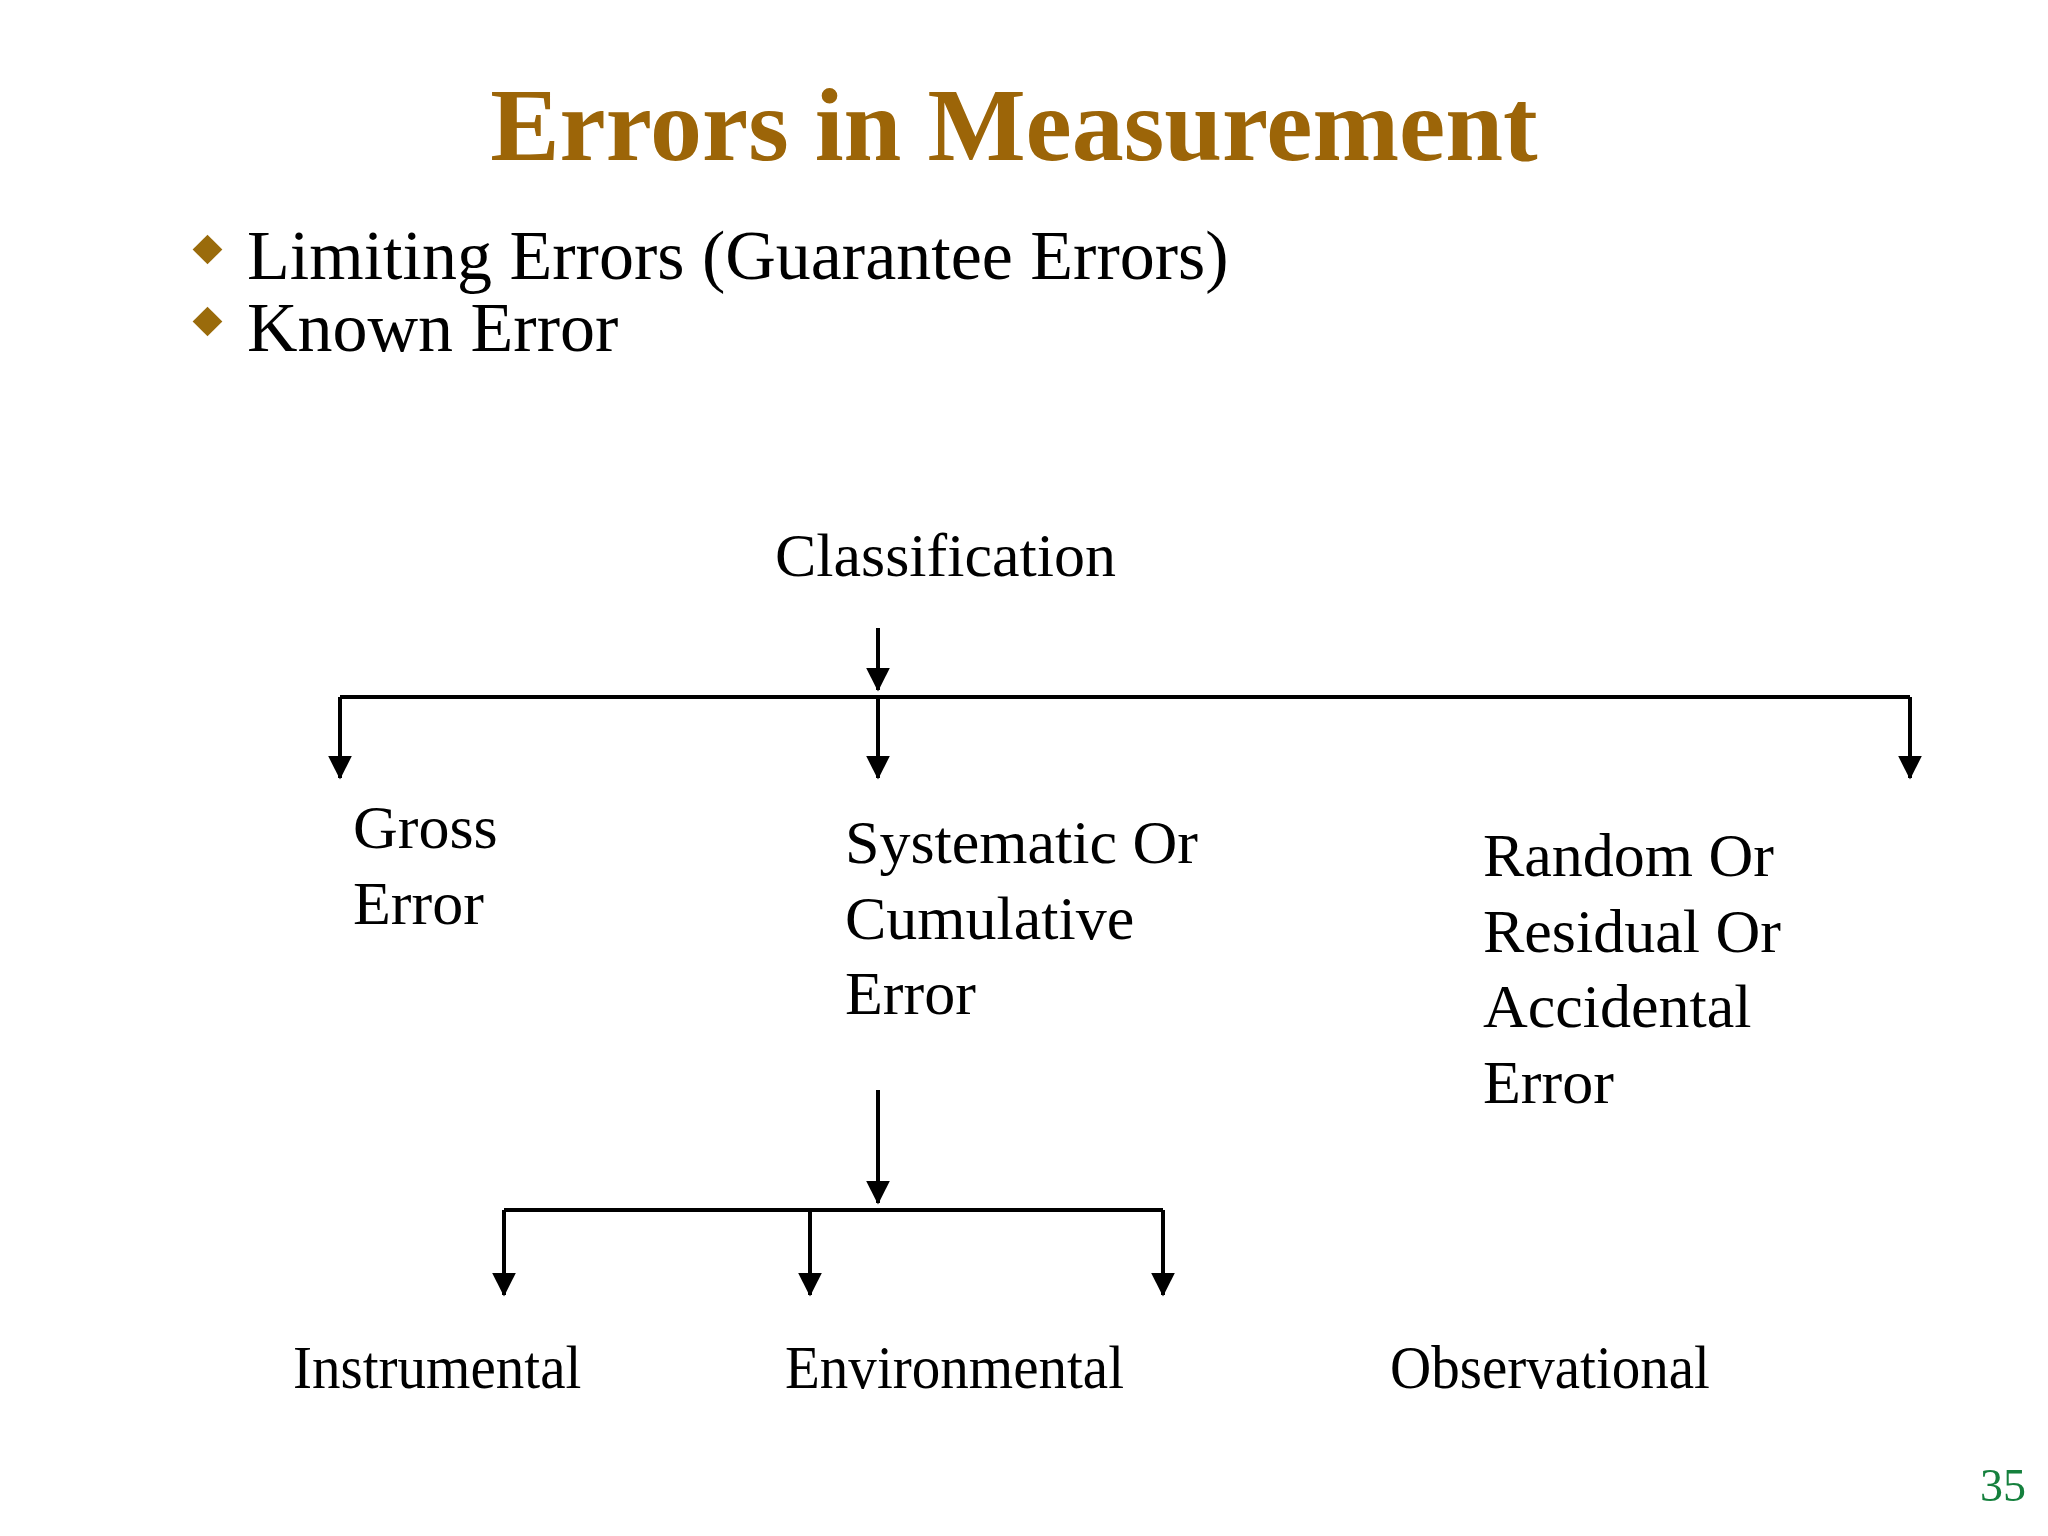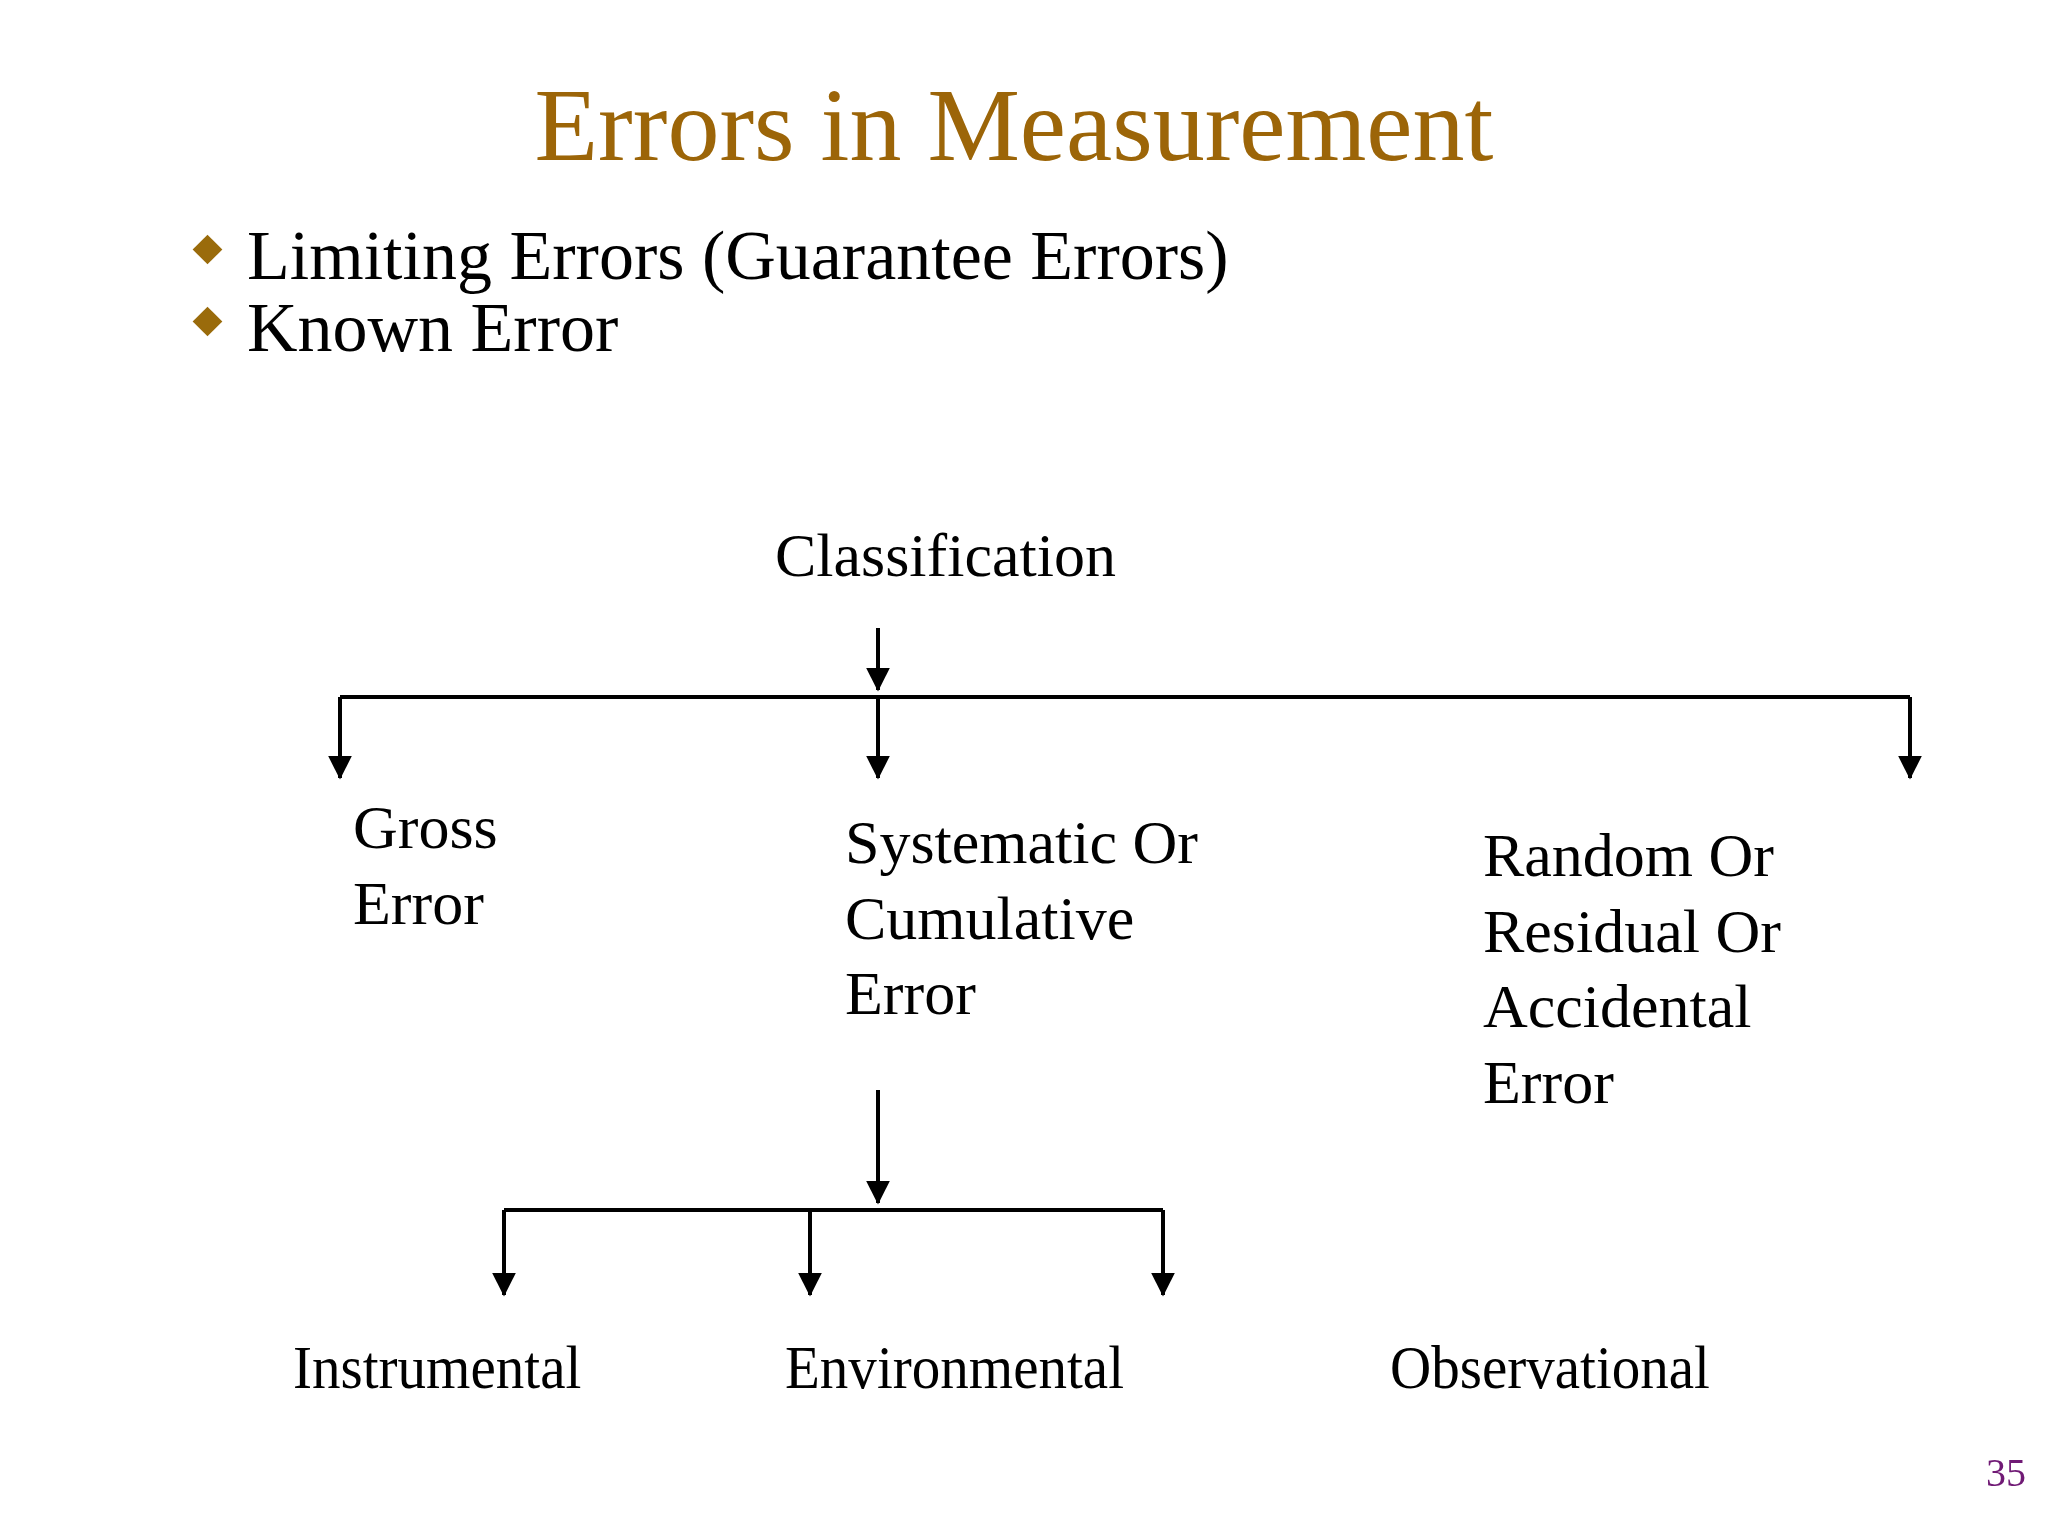--- a/index.html
+++ b/index.html
@@ -22,20 +22,21 @@
     position: absolute;
     left: 0;
     top: 70px;
     width: 2028px;
     text-align: center;
     font-size: 104px;
     line-height: 1.05;
     color: #9c6508;
     letter-spacing: 0px;
     white-space: nowrap;
+    font-weight: bold;
   }
 
   
   .bullet-row {
     position: absolute;
     display: flex;
     align-items: baseline;
     white-space: nowrap;
   }
   .bullet-row.b0 { left: 192px; top: 196px; margin-top: 25px; }
@@ -91,23 +92,23 @@
   #node-sys      { left: 845px;  top: 805px;  }
   #node-rand     { left: 1483px; top: 818px;  }
 
   #leaf-instr    { left: 293px;  top: 1330px; }
   #leaf-env      { left: 785px;  top: 1330px; }
   #leaf-obs      { left: 1390px; top: 1330px; }
 
   #page-number {
     position: absolute;
     right: 22px;
-    bottom: 40px;
-    font-size: 40px;
-    color: #701a75;
+    bottom: 24px;
+    font-size: 46px;
+    color: #15803d;
   }
 </style>
 </head>
 <body>
 
 <div id="slide">
 
   <div id="slide-title">Errors in Measurement</div>
 
   <div class="bullet-row b0">

